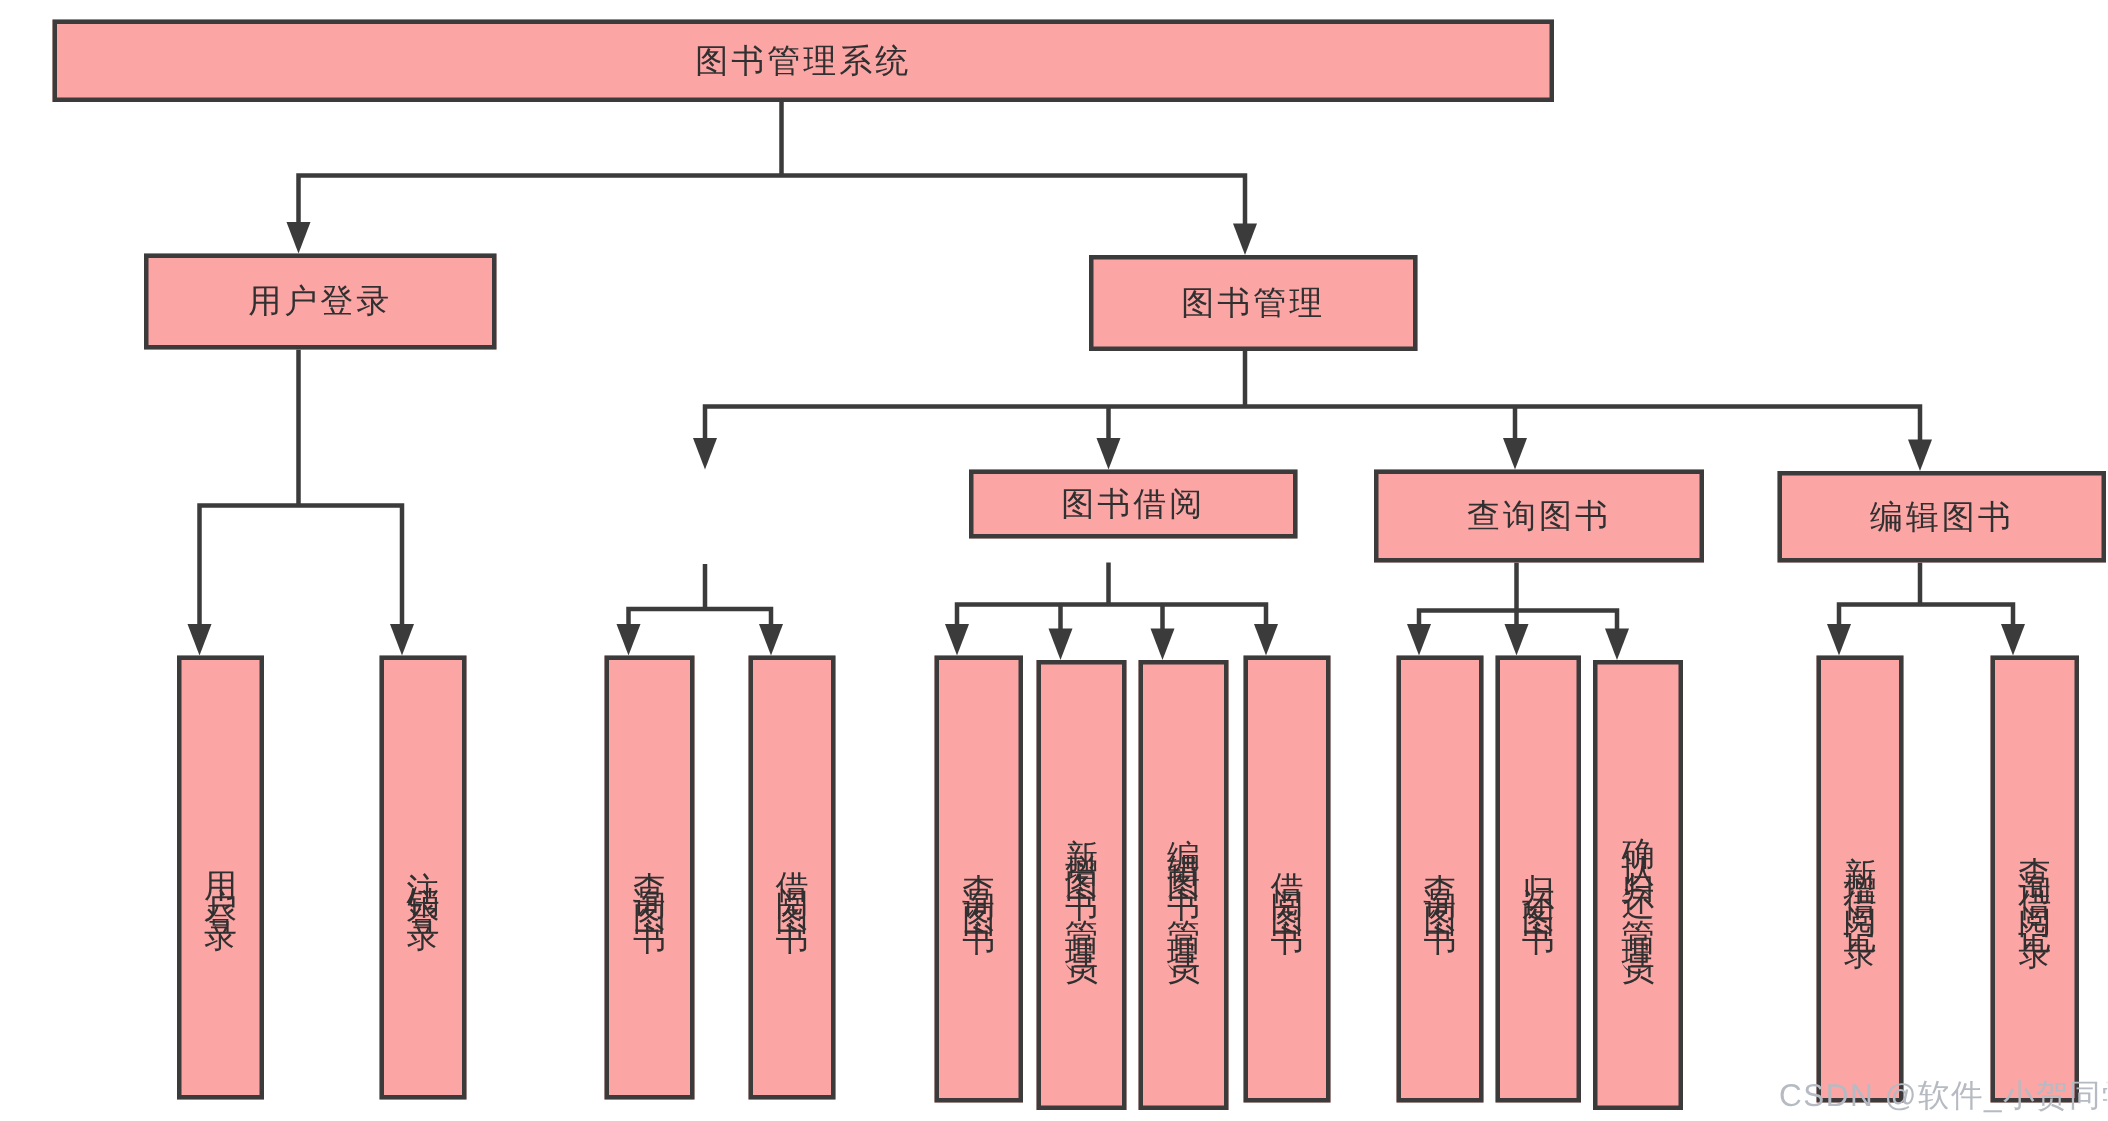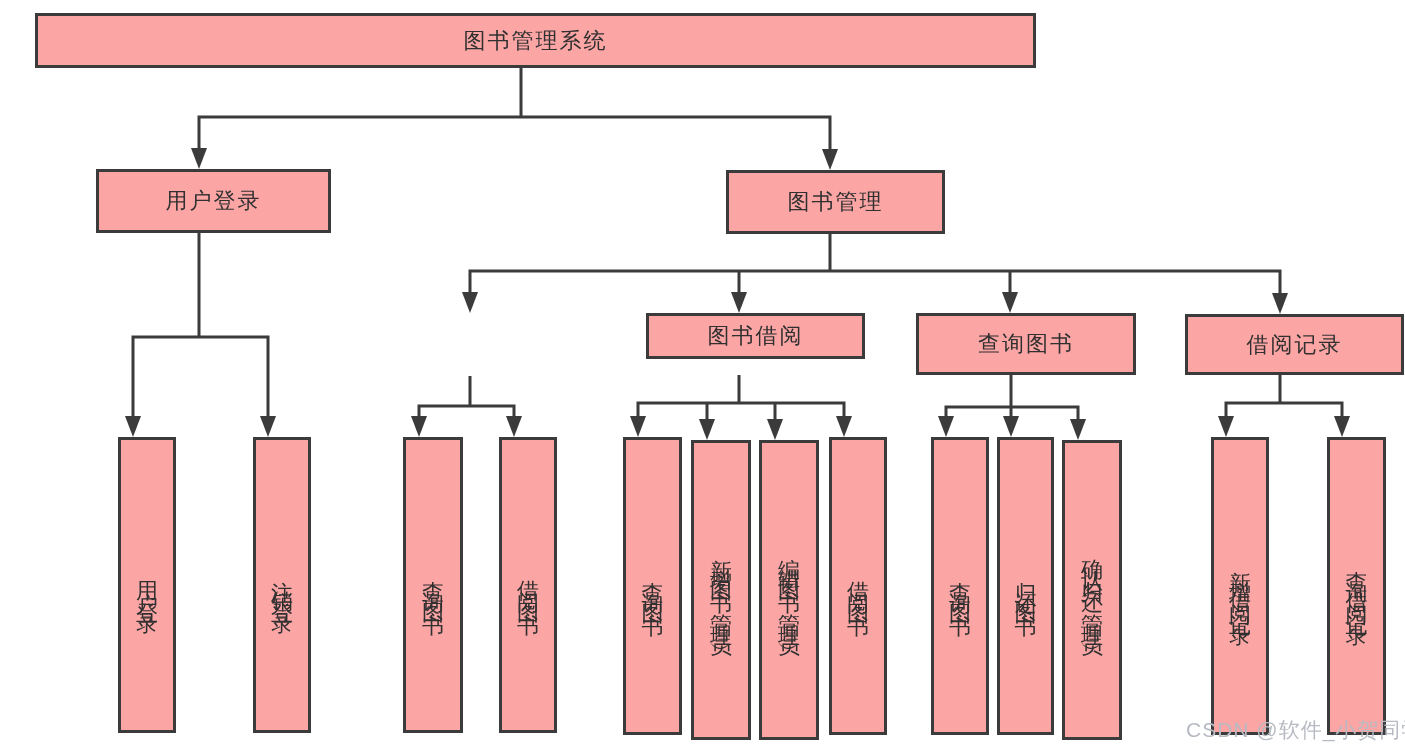--- a/index.html
+++ b/index.html
@@ -100,21 +100,21 @@
     </g>
   </svg>
 
   <div class="box h-box" style="left:21px; top:13px; width:1001px; height:55px;">图书管理系统</div>
 
   <div class="box h-box" style="left:82px; top:169px; width:235px; height:64px;">用户登录</div>
   <div class="box h-box" style="left:712px; top:170px; width:219px; height:64px;">图书管理</div>
 
   <div class="box h-box" style="left:632px; top:313px; width:219px; height:46px;">图书借阅</div>
   <div class="box h-box" style="left:902px; top:313px; width:220px; height:62px;">查询图书</div>
-  <div class="box h-box" style="left:1171px; top:314px; width:219px; height:61px;">借阅记录</div>
+  <div class="box h-box" style="left:1171px; top:314px; width:219px; height:61px;">编辑图书</div>
 
   <div class="box v-box" style="left:104px; top:437px; width:58px; height:296px;">用户登录</div>
   <div class="box v-box" style="left:239px; top:437px; width:58px; height:296px;">注销登录</div>
 
   <div class="box v-box" style="left:389px; top:437px; width:60px; height:296px;">查询图书</div>
   <div class="box v-box" style="left:485px; top:437px; width:58px; height:296px;">借阅图书</div>
 
   <div class="box v-box" style="left:609px; top:437px; width:59px; height:298px;">查询图书</div>
   <div class="box v-box" style="left:677px; top:440px; width:60px; height:300px;">新增图书（管理员）</div>
   <div class="box v-box" style="left:745px; top:440px; width:60px; height:300px;">编辑图书（管理员）</div>

